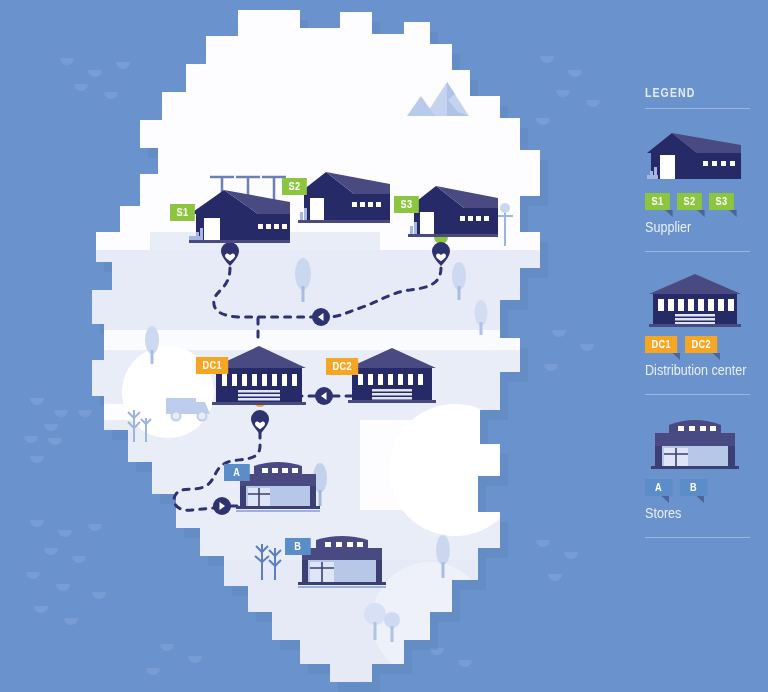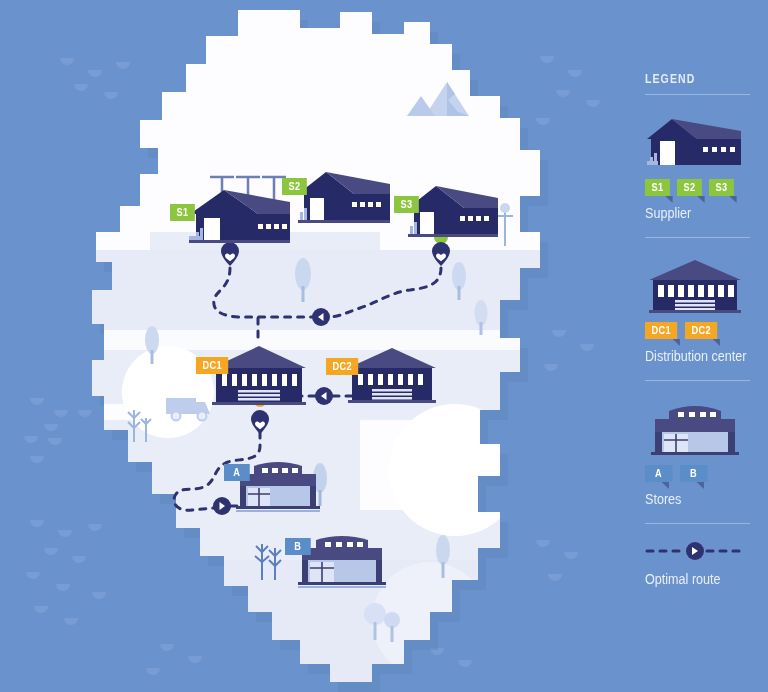--- a/index.html
+++ b/index.html
@@ -7,21 +7,21 @@
     width:768px;height:692px;
     background:#6a92cc;
     font-family:"Liberation Sans", sans-serif;
     overflow:hidden;position:relative;
   }
   #stage{position:absolute;left:0;top:0;width:768px;height:692px;}
   svg{display:block;}
 
   
   #legend{
-    position:absolute;left:645px;top:72px;width:105px;height:520px;
+    position:absolute;left:645px;top:86px;width:105px;height:520px;
     color:#dfe7f4;
   }
   .legend-title{
     font-size:12px;letter-spacing:1.2px;font-weight:700;
     color:#e3ebf8;margin:0 0 8px 0;
     transform:scaleX(.88);transform-origin:left center;
   }
   .legend-rule{height:1px;background:#a9c2e2;opacity:.75;margin:0 0 16px 0;width:100%;}
   .legend-block{margin-bottom:6px;}
   .legend-icon{height:60px;display:flex;align-items:flex-end;}
@@ -519,28 +519,15 @@
         </svg>
       </div>
       <div class="legend-chips">
         <span class="chip st" style="padding-left:11px;padding-right:11px;">A<span class="tail" style="left:18px;right:auto;"></span></span>
         <span class="chip st" style="padding-left:11px;padding-right:11px;">B<span class="tail" style="left:18px;right:auto;"></span></span>
       </div>
       <div class="legend-label">Stores</div>
     </div>
     <div class="legend-rule"></div>
 
-    <div class="legend-block">
-      <div class="legend-route">
-        <svg width="100" height="22" viewBox="0 0 100 22">
-          <g stroke="#2f3270" stroke-width="3" stroke-linecap="round" stroke-dasharray="6 7" fill="none">
-            <path d="M2 11 L38 11"></path>
-            <path d="M62 11 L98 11"></path>
-          </g>
-          <circle cx="50" cy="11" r="9" fill="#2f3270"></circle>
-          <path d="M47 7 L53 11 L47 15 Z" fill="#ffffff"></path>
-        </svg>
-      </div>
-      <div class="legend-label">Optimal route</div>
-    </div>
 
   </div>
 </div>
 
 </body></html>

